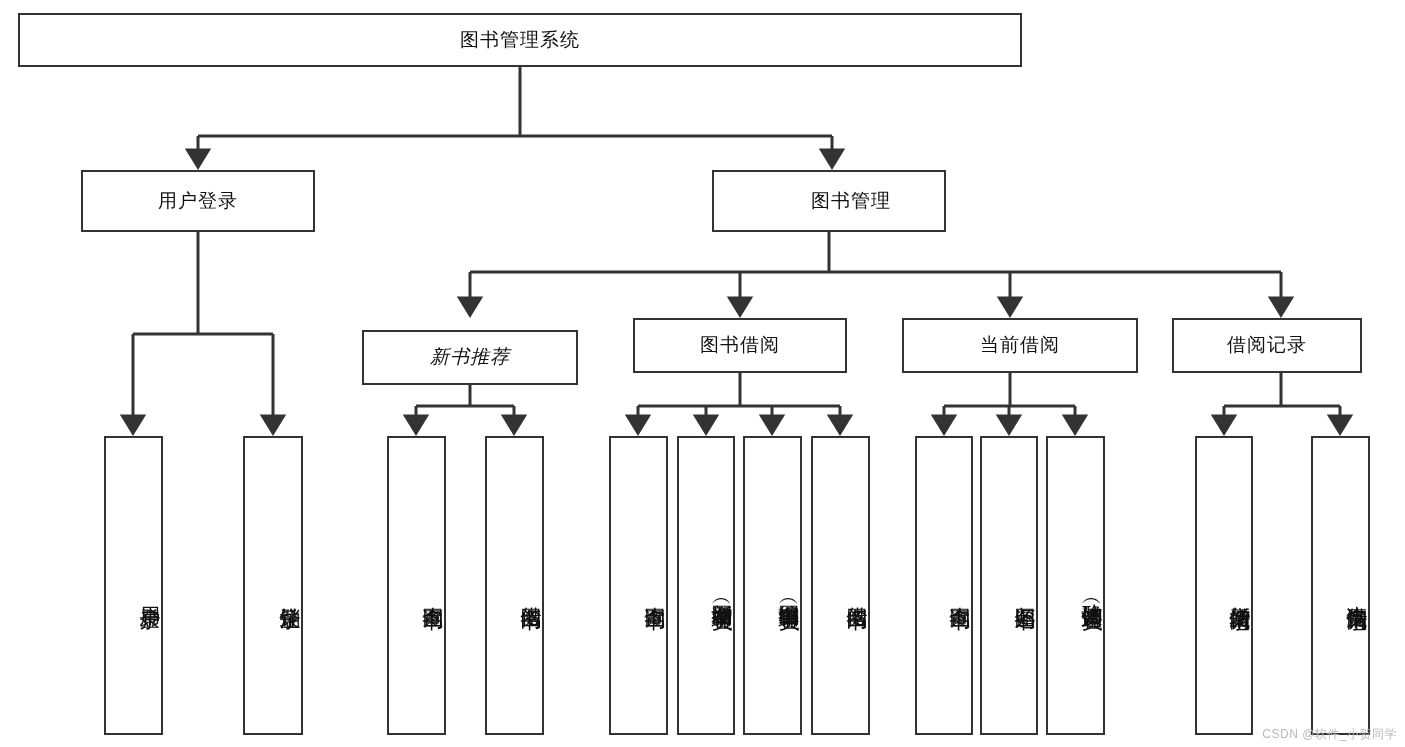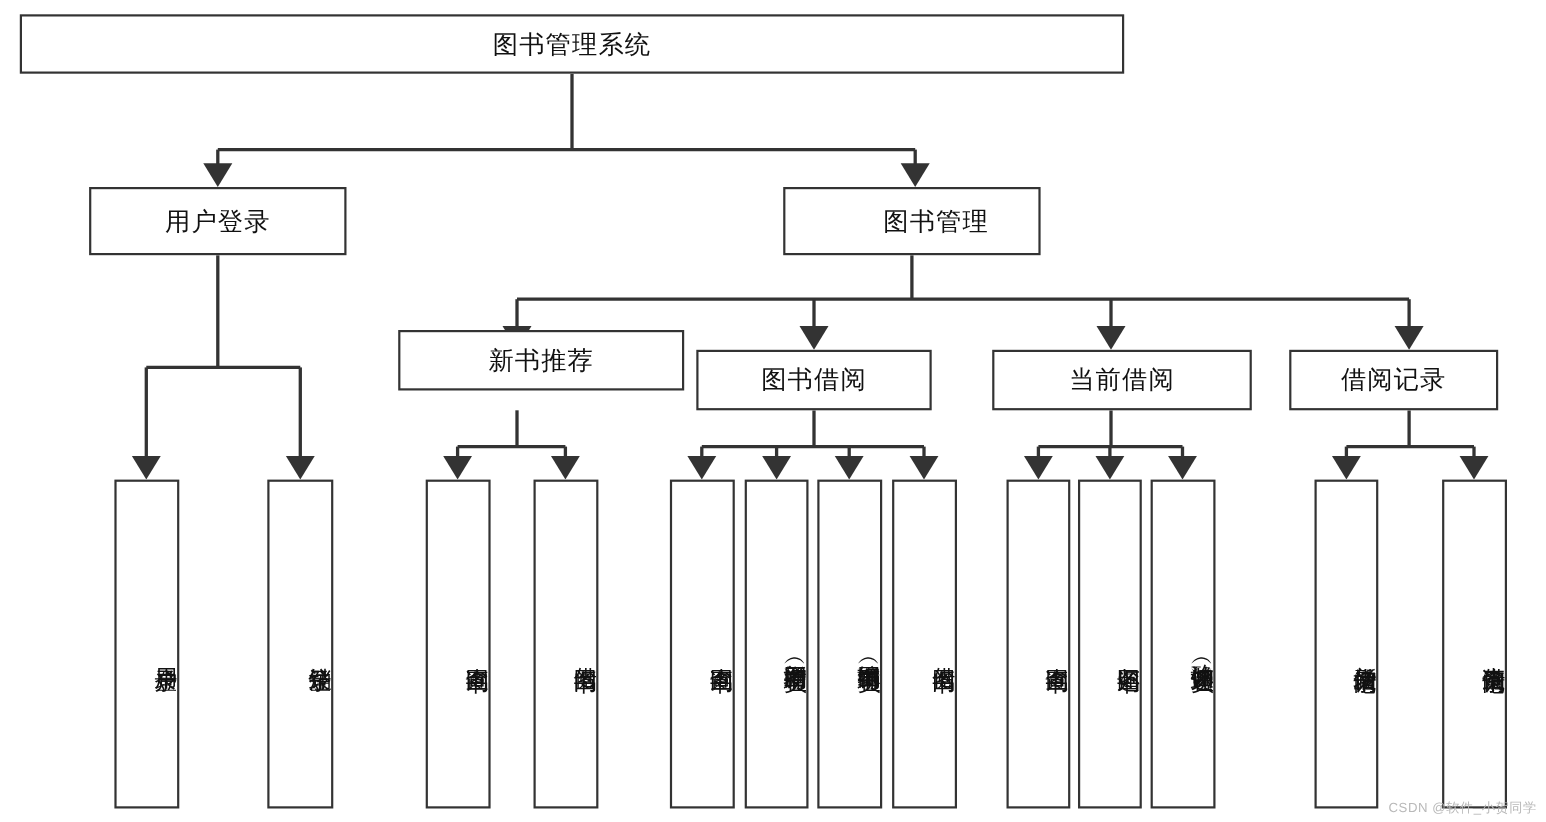--- a/index.html
+++ b/index.html
@@ -30,21 +30,21 @@
     box-sizing: border-box;
     background: #ffffff;
     border: 2px solid #333333;
     display: flex;
     align-items: center;
     justify-content: center;
     color: #111111;
     line-height: 1.08;
   }
   .node.horiz {
-    font-size: 23px;
+    font-size: 19px;
     letter-spacing: 1px;
   }
   .node.vert {
     font-size: 21px;
     letter-spacing: 1px;
     writing-mode: vertical-rl;
     text-orientation: upright;
     align-items: flex-start;
     justify-content: center;
     padding-top: 12px;
@@ -127,21 +127,21 @@
     <span class="label">图书管理系统</span>
   </div>
 
   <div class="node horiz" style="left:81px; top:170px; width:234px; height:62px;">
     <span class="label">用户登录</span>
   </div>
   <div class="node horiz" style="left:712px; top:170px; width:234px; height:62px;padding-left:44px;">
     <span class="label">图书管理</span>
   </div>
 
-  <div class="node horiz" style="left:362px; top:300px; width:260px; height:55px;">
+  <div class="node horiz" style="left:362px; top:330px; width:216px; height:55px;font-style:italic;">
     <span class="label">新书推荐</span>
   </div>
   <div class="node horiz" style="left:633px; top:318px; width:214px; height:55px;">
     <span class="label">图书借阅</span>
   </div>
   <div class="node horiz" style="left:902px; top:318px; width:236px; height:55px;">
     <span class="label">当前借阅</span>
   </div>
   <div class="node horiz" style="left:1172px; top:318px; width:190px; height:55px;">
     <span class="label">借阅记录</span>

